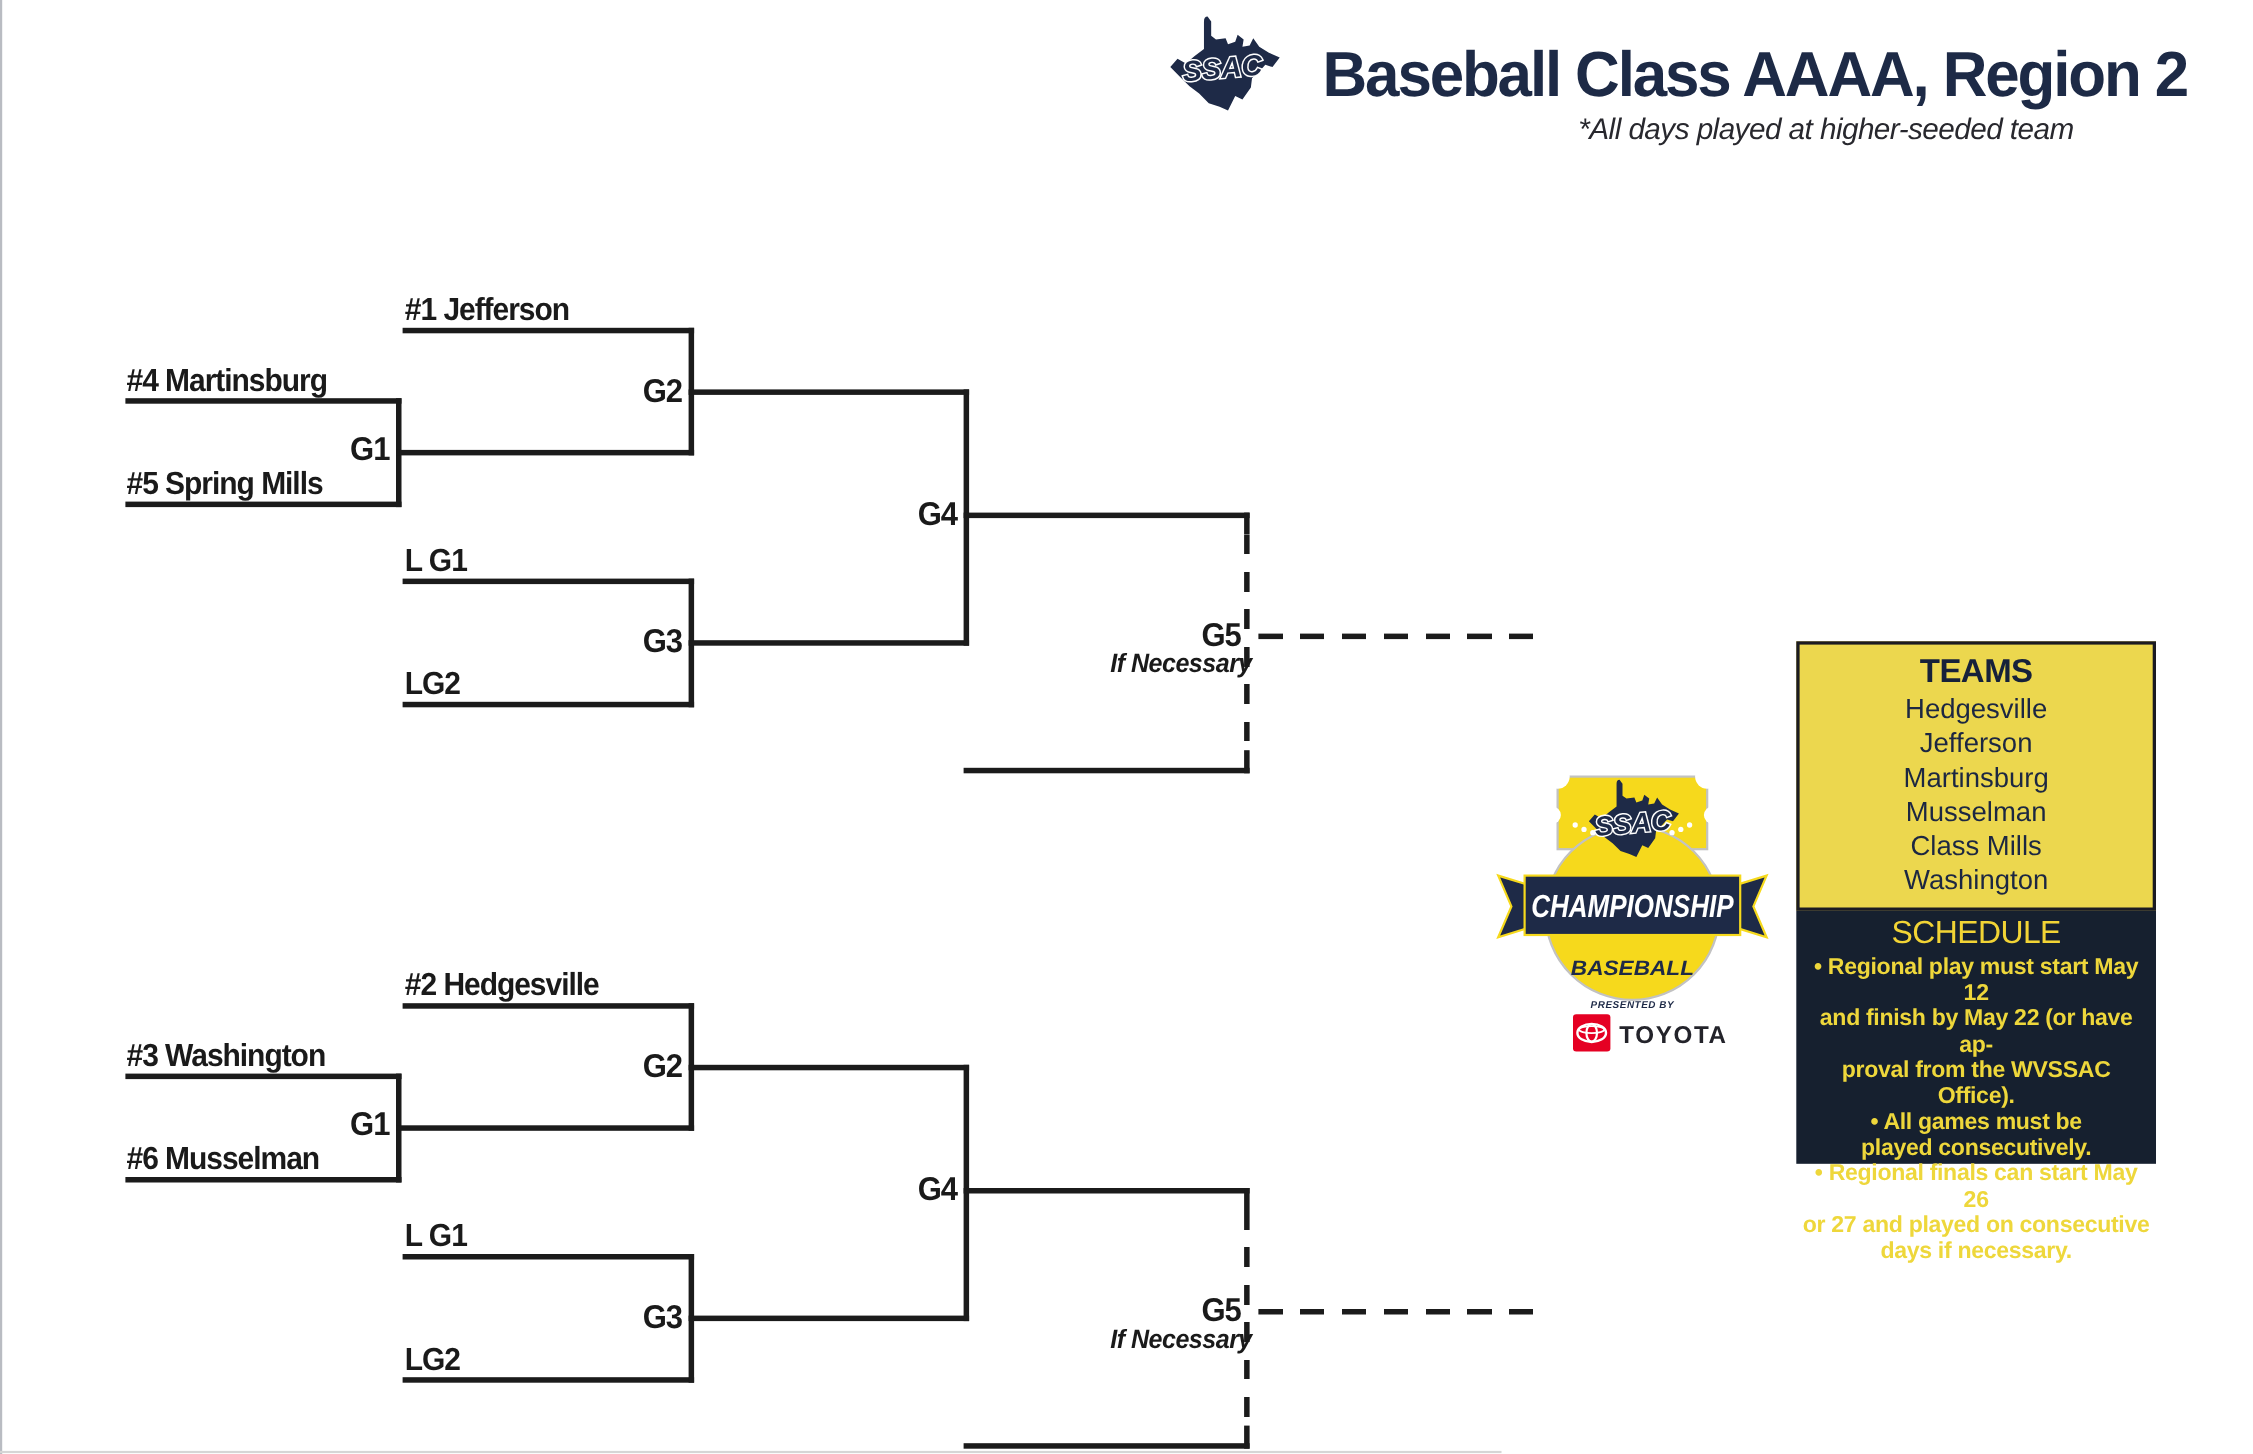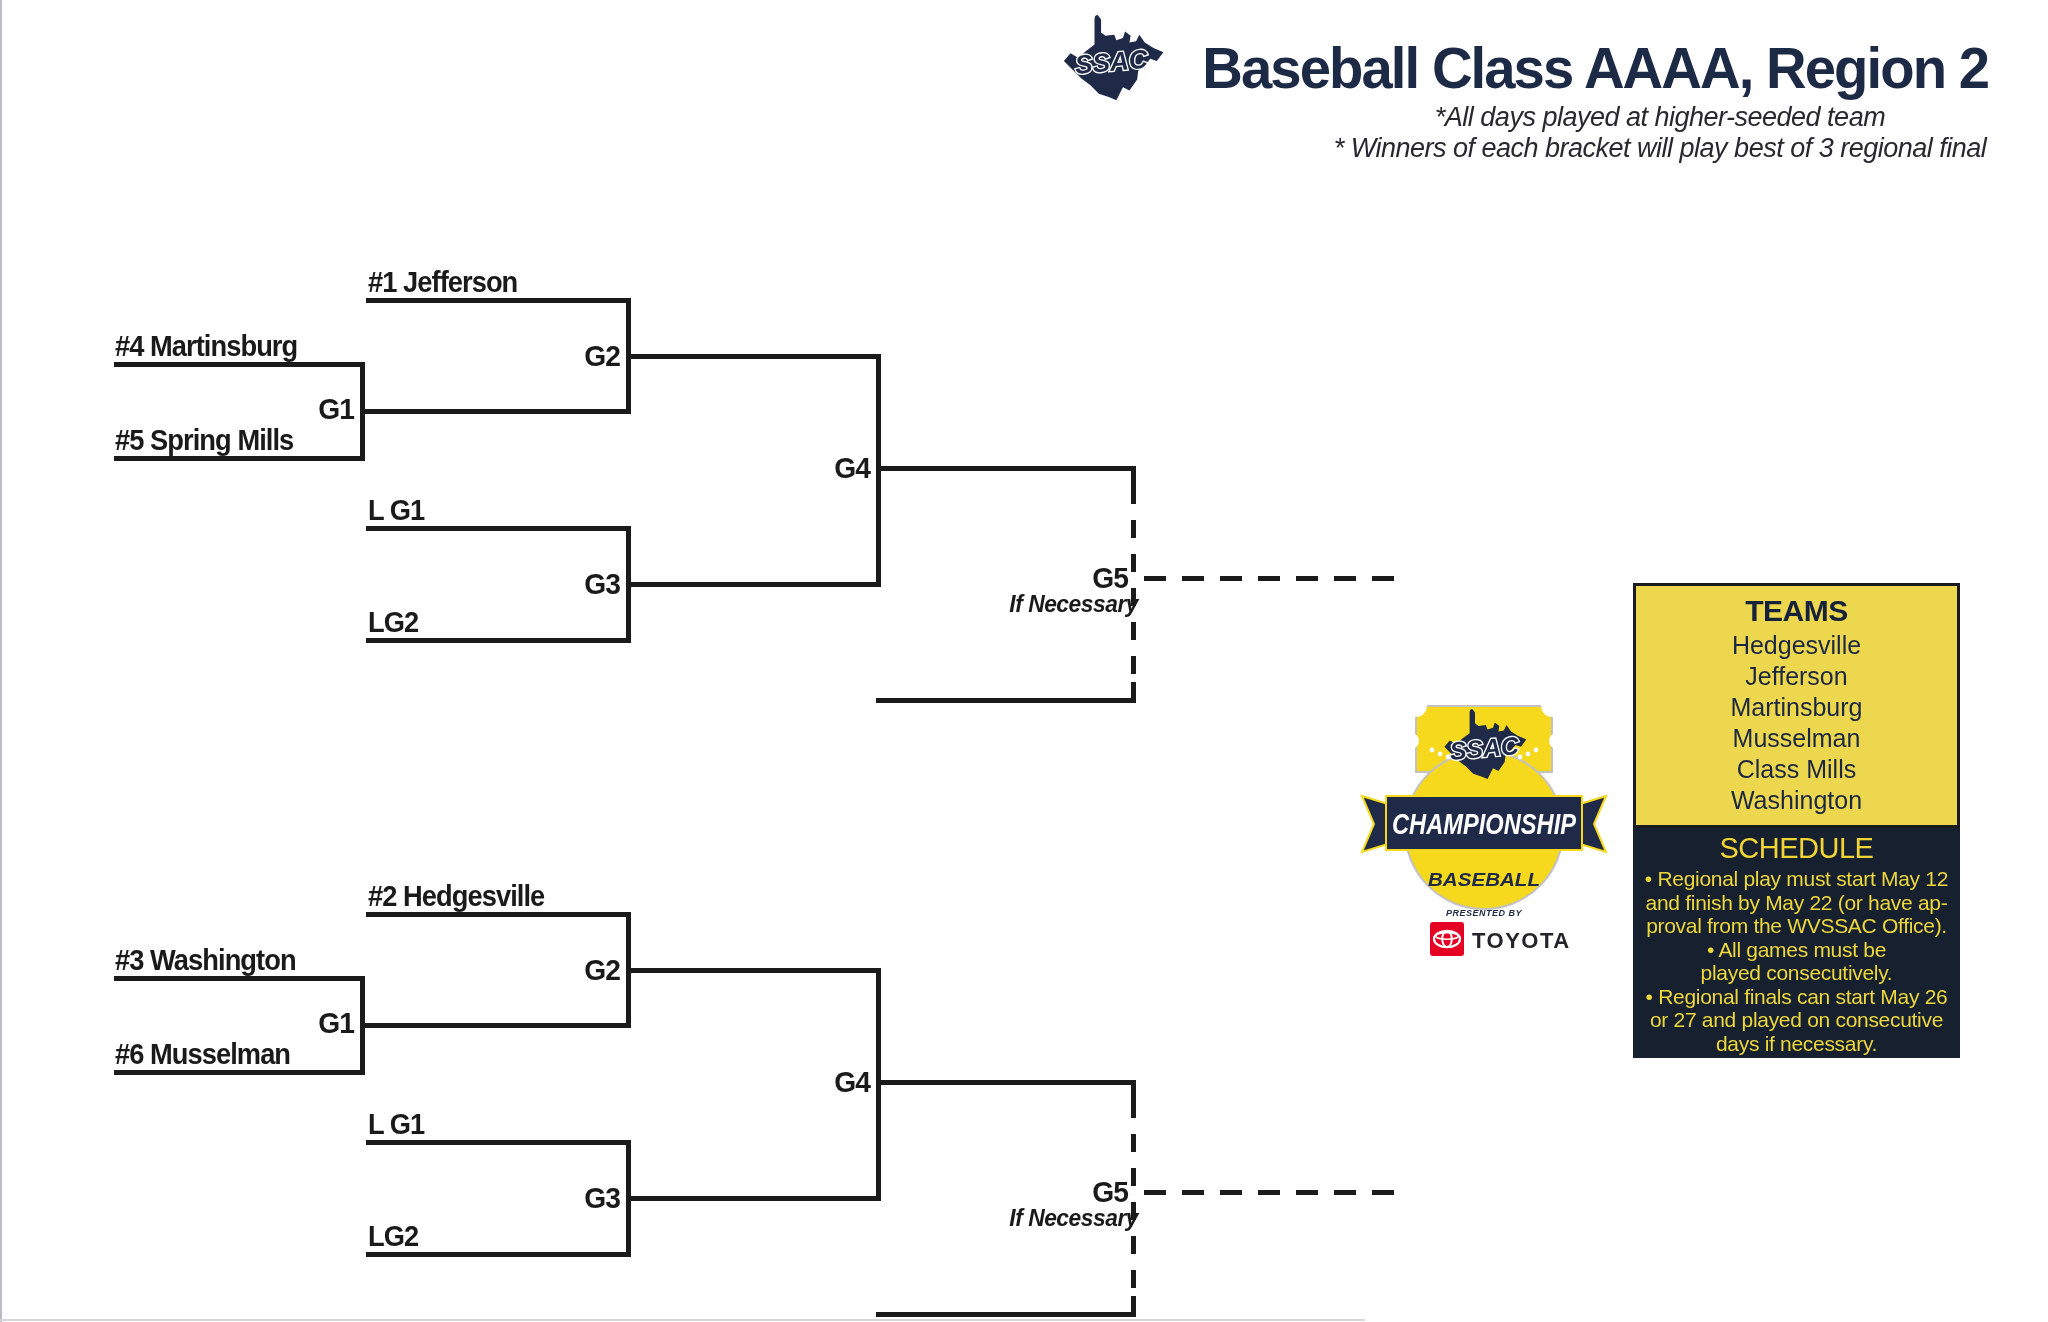--- a/index.html
+++ b/index.html
@@ -31,39 +31,38 @@
       color:#1a1a1a;line-height:26px;text-align:right;transform:scaleX(.95);transform-origin:right;}
 
   
   .teams-box{position:absolute;left:1633px;top:583px;width:327px;height:245px;box-sizing:border-box;
       background:#ecd74e;border:3px solid #1b1b22;text-align:center;color:#1c2742;}
   .teams-box h2{margin:8px 0 2px 0;font-size:30px;font-weight:700;letter-spacing:-0.5px;color:#16213a;}
   .teams-list{font-size:25px;line-height:31px;white-space:pre-line;}
   .sched-box{position:absolute;left:1633px;top:828px;width:327px;height:230px;box-sizing:border-box;
       background:#16202f;text-align:center;color:#eed73b;padding:0 4px;}
   .sched-box h2{margin:4px 0 2px 0;font-size:29px;font-weight:400;letter-spacing:-0.5px;color:#f2d435;}
-  .sched-list{font-size:21px;font-weight:400;line-height:23.5px;white-space:pre-line;letter-spacing:-0.3px;}
+  .sched-list{font-size:21px;font-weight:700;line-height:23.5px;white-space:pre-line;letter-spacing:-0.3px;}
 
   .badge{position:absolute;left:1358px;top:694px;}
 </style>
 </head>
 <body>
 
 <div class="stage">
   <div class="edge-l"></div>
   <div class="edge-b"></div>
 
   <svg class="hdr-logo" width="112" height="94" viewBox="0 0 100 86">
     <path fill="#1e2a47" d="M34,28 L34,5 Q34,1 37,1 L40,5 L40,17 L44,20 L52,19 L54,24 L60,22 L62,16 L67,20 L66,26 L72,25 L75,19 L80,26 L88,31 L97,35 L91,43 L85,41 L79,48 L74,52 L73,60 L66,70 L60,67 L54,79 L47,76 L38,73 L30,65 L22,59 L14,51 L6,43 L12,36 L19,40 L26,34 Z"></path>
     <text x="50" y="52" text-anchor="middle" font-size="24" font-weight="700" font-style="italic" font-family="Liberation Sans, sans-serif" fill="#1e2a47" stroke="#ffffff" stroke-width="2.4" paint-order="stroke" transform="rotate(-5 50 52)">SSAC</text>
   </svg>
   <div class="title">Baseball Class AAAA, Region 2</div>
   <div class="notes">
     <div>*All days played at higher-seeded team</div>
-    <div>* Winners of each bracket will play best of 3 regional final</div>
   </div>
 
   <div class="bracket upper">
     <div class="tl" style="left:352px;top:266px">#1 Jefferson</div>
     <div class="hl" style="left:350px;top:298px;width:265px"></div>
     <div class="tl" style="left:99px;top:330px">#4 Martinsburg</div>
     <div class="hl" style="left:98px;top:362px;width:251px"></div>
     <div class="tl" style="left:99px;top:424px">#5 Spring Mills</div>
     <div class="hl" style="left:98px;top:456px;width:251px"></div>
     <div class="vl" style="left:344px;top:362px;height:99px"></div>

